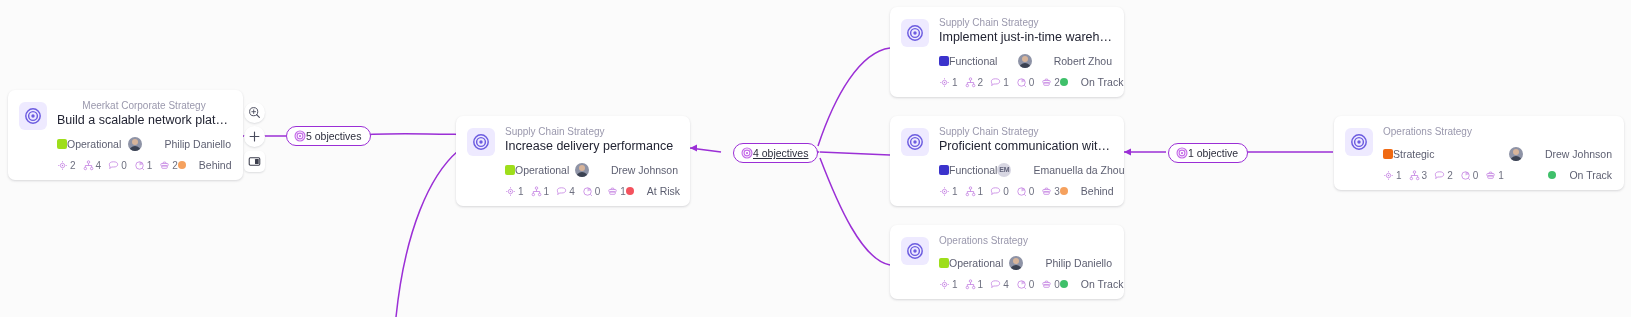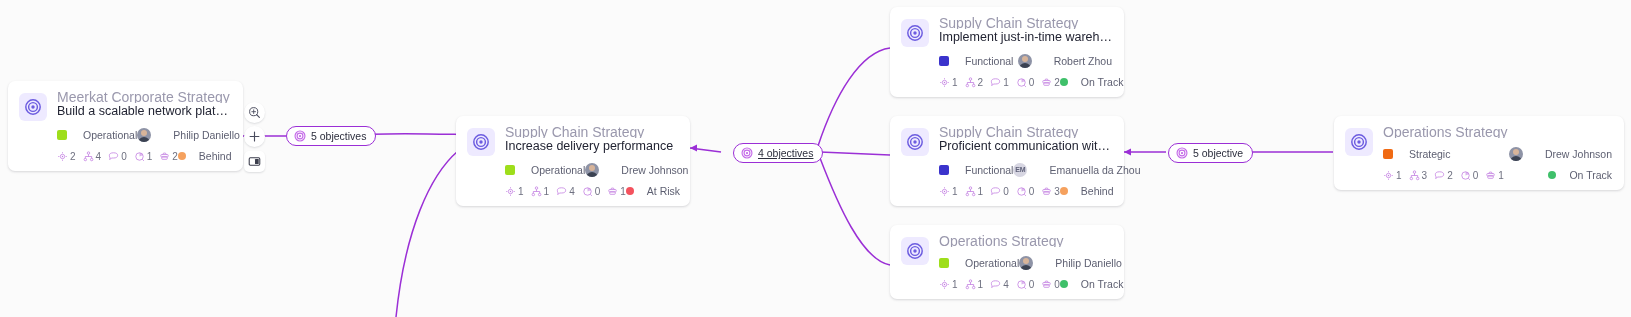--- a/index.html
+++ b/index.html
@@ -37,21 +37,21 @@
   .card-glyph {
     width: 28px; height: 28px;
     border-radius: 6px;
     background: #eeeaff;
     flex: 0 0 28px;
     display: flex; align-items: center; justify-content: center;
     margin-top: 2px;
   }
   .card-body { flex: 1 1 auto; min-width: 0; }
   .card-strategy {
-    font-size: 14px;
+    font-size: 10px;
     color: #9a98ad;
     line-height: 12px;
     white-space: nowrap;
     overflow: hidden;
     text-overflow: ellipsis;
   }
   .card-title {
     font-size: 12.5px;
     color: #222433;
     line-height: 16px;
@@ -60,21 +60,21 @@
     overflow: hidden;
     text-overflow: ellipsis;
   }
   .row-mid {
     display: flex;
     align-items: center;
     justify-content: space-between;
     margin-top: 9px;
   }
   .tag {
-    display: flex; align-items: center; gap: 16px;
+    display: flex; align-items: center; gap: 0;
     font-size: 10.5px; color: #5d5f71;
     white-space: nowrap;
   }
   .tag-swatch {
     width: 10px; height: 10px; border-radius: 2px;
     display: inline-block;
   }
   .owner {
     display: flex; align-items: center; gap: 22px;
     font-size: 10.5px; color: #5d5f71;
@@ -134,21 +134,21 @@
     white-space: nowrap;
   }
   .status-dot {
     width: 8px; height: 8px; border-radius: 50%;
     display: inline-block;
   }
 
   
   .pill {
     position: absolute;
-    display: flex; align-items: center; gap: 5px;
+    display: flex; align-items: center; 
     height: 20px;
     padding: 0 9px 0 7px;
     border: 1.4px solid #9b2fd6;
     border-radius: 11px;
     background: #ffffff;
     font-size: 10.5px;
     color: #2c2e3d;
     white-space: nowrap;
   }
 
@@ -238,24 +238,24 @@
     </svg>
     <span>4 objectives</span>
   </div>
 
   <div class="pill" style="left:1168px; top:143px;">
     <svg width="12" height="12" viewBox="0 0 16 16">
       <circle cx="8" cy="8" r="6.6" fill="none" stroke="#c46ae8" stroke-width="1.5"></circle>
       <circle cx="8" cy="8" r="3.9" fill="none" stroke="#c46ae8" stroke-width="1.5"></circle>
       <circle cx="8" cy="8" r="1.5" fill="#c46ae8"></circle>
     </svg>
-    <span>5 objective</span>
-  </div>
-
-  <div class="card" id="card0" style="left:8px; top:81px; width:235px;">
+    <span>1 objective</span>
+  </div>
+
+  <div class="card" id="card0" style="left:8px; top:90px; width:235px;text-align:center;">
     <div class="card-glyph">
       <svg width="18" height="18" viewBox="0 0 16 16">
         <circle cx="8" cy="8" r="6.4" fill="none" stroke="#6c5ce0" stroke-width="1.3"></circle>
         <circle cx="8" cy="8" r="3.9" fill="none" stroke="#6c5ce0" stroke-width="1.3"></circle>
         <circle cx="8" cy="8" r="1.5" fill="#6c5ce0"></circle>
       </svg>
     </div>
     <div class="card-body">
       <div class="card-strategy">Meerkat Corporate Strategy</div>
       <div class="card-title">Build a scalable network platform for...</div>

